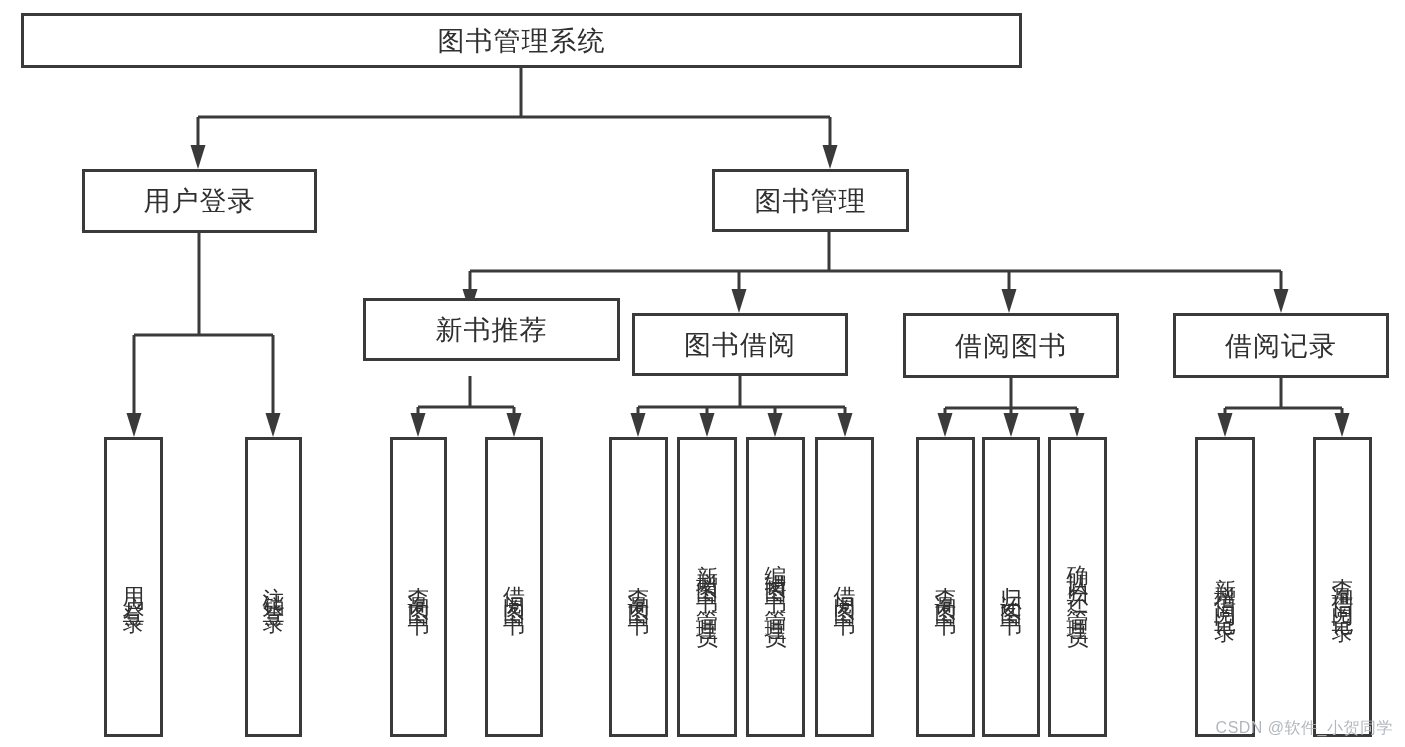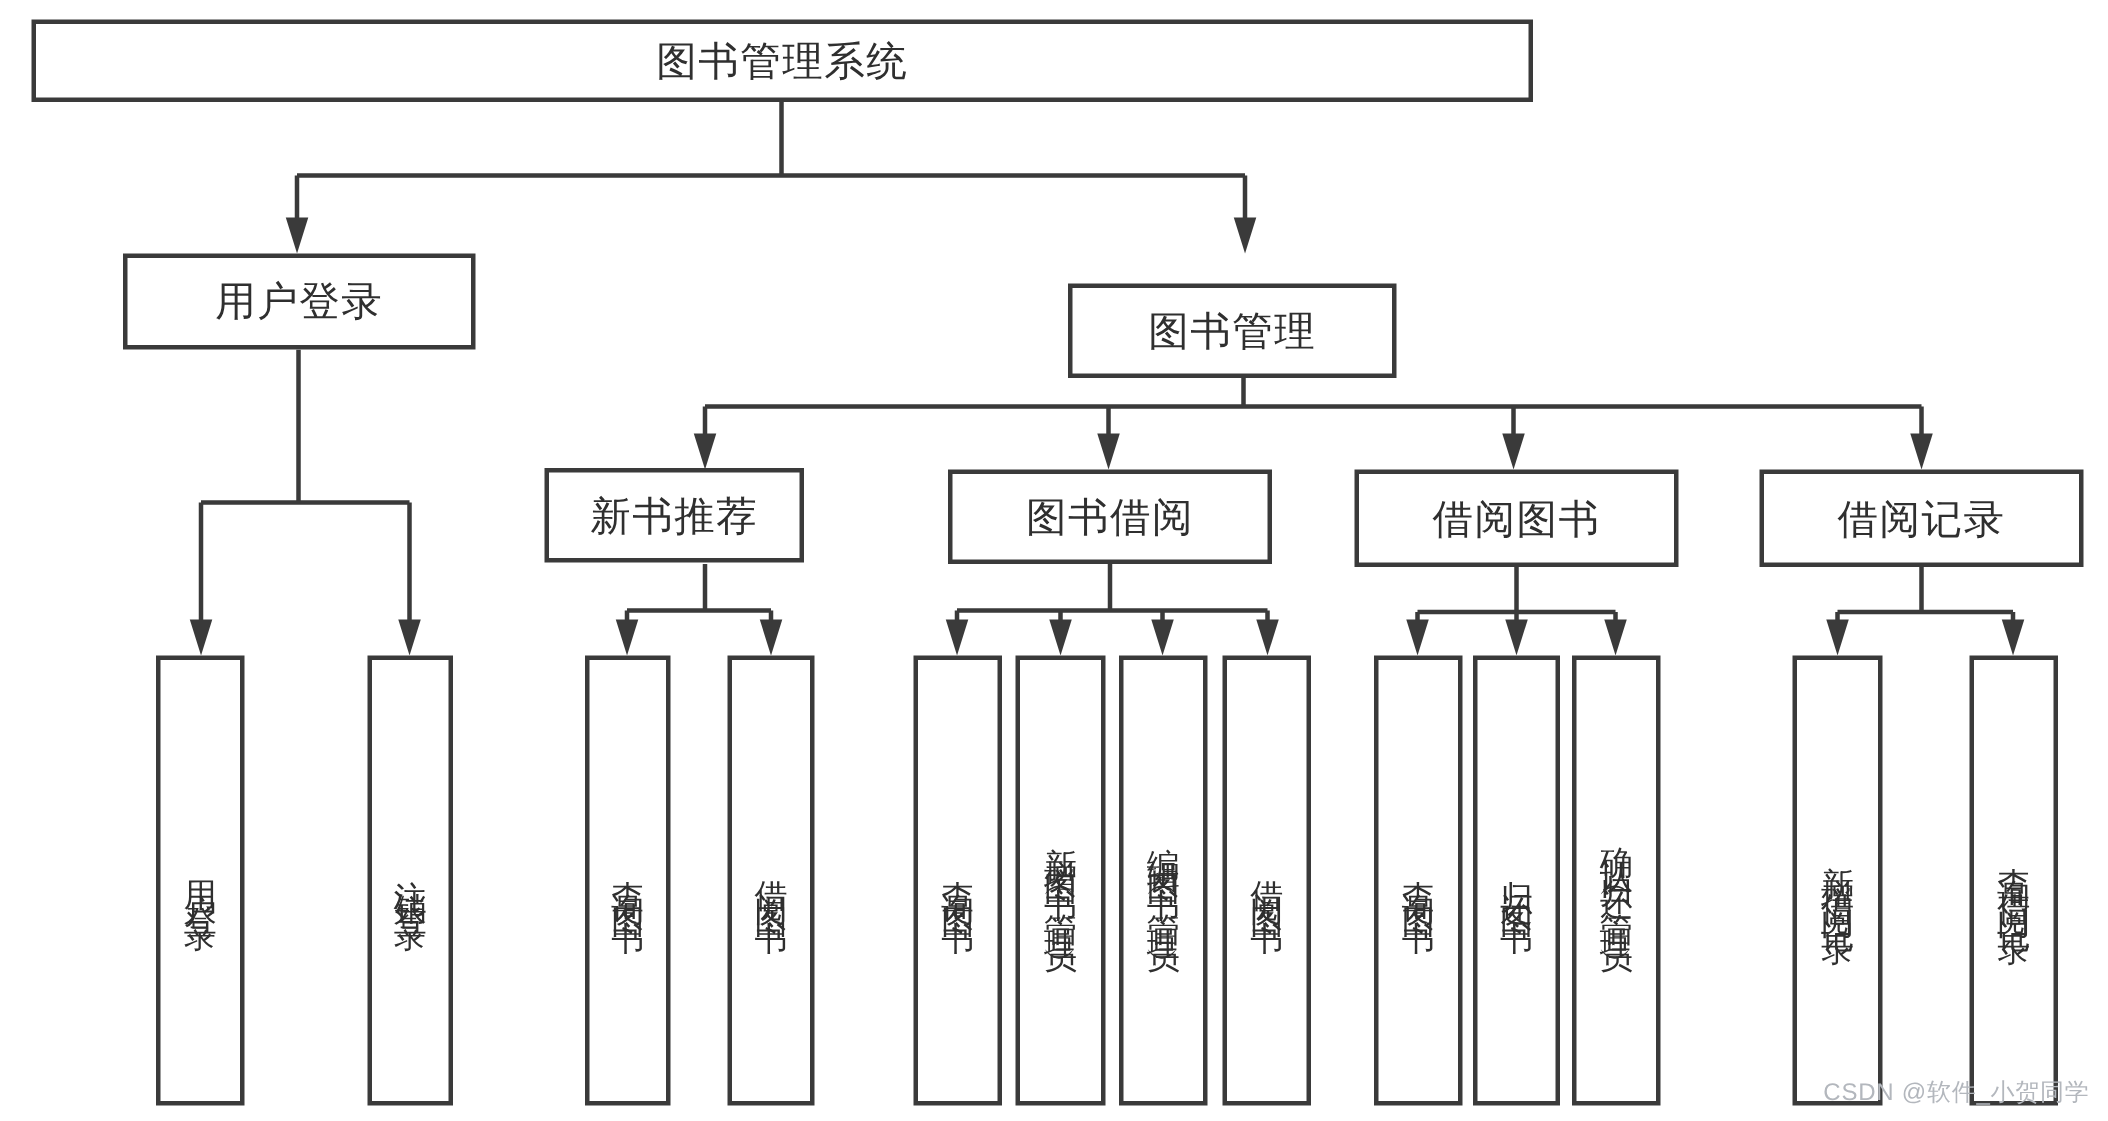--- a/index.html
+++ b/index.html
@@ -92,25 +92,25 @@
     <polygon class="arrow" points="1334.5,413 1349.5,413 1342,437"></polygon>
   </svg>
 
   <div class="node" style="left:21px;top:13px;width:1001px;height:55px;">
     <span>图书管理系统</span>
   </div>
 
   <div class="node" style="left:82px;top:169px;width:235px;height:64px;">
     <span>用户登录</span>
   </div>
-  <div class="node" style="left:712px;top:169px;width:219px;height:63px;margin-top:20px;">
+  <div class="node" style="left:712px;top:169px;width:197px;height:63px;">
     <span>图书管理</span>
   </div>
 
-  <div class="node" style="left:363px;top:312px;width:173px;height:63px;">
+  <div class="node" style="left:363px;top:298px;width:257px;height:63px;">
     <span>新书推荐</span>
   </div>
   <div class="node" style="left:632px;top:313px;width:216px;height:63px;">
     <span>图书借阅</span>
   </div>
   <div class="node" style="left:903px;top:313px;width:216px;height:65px;">
     <span>借阅图书</span>
   </div>
   <div class="node" style="left:1173px;top:313px;width:216px;height:65px;">
     <span>借阅记录</span>

